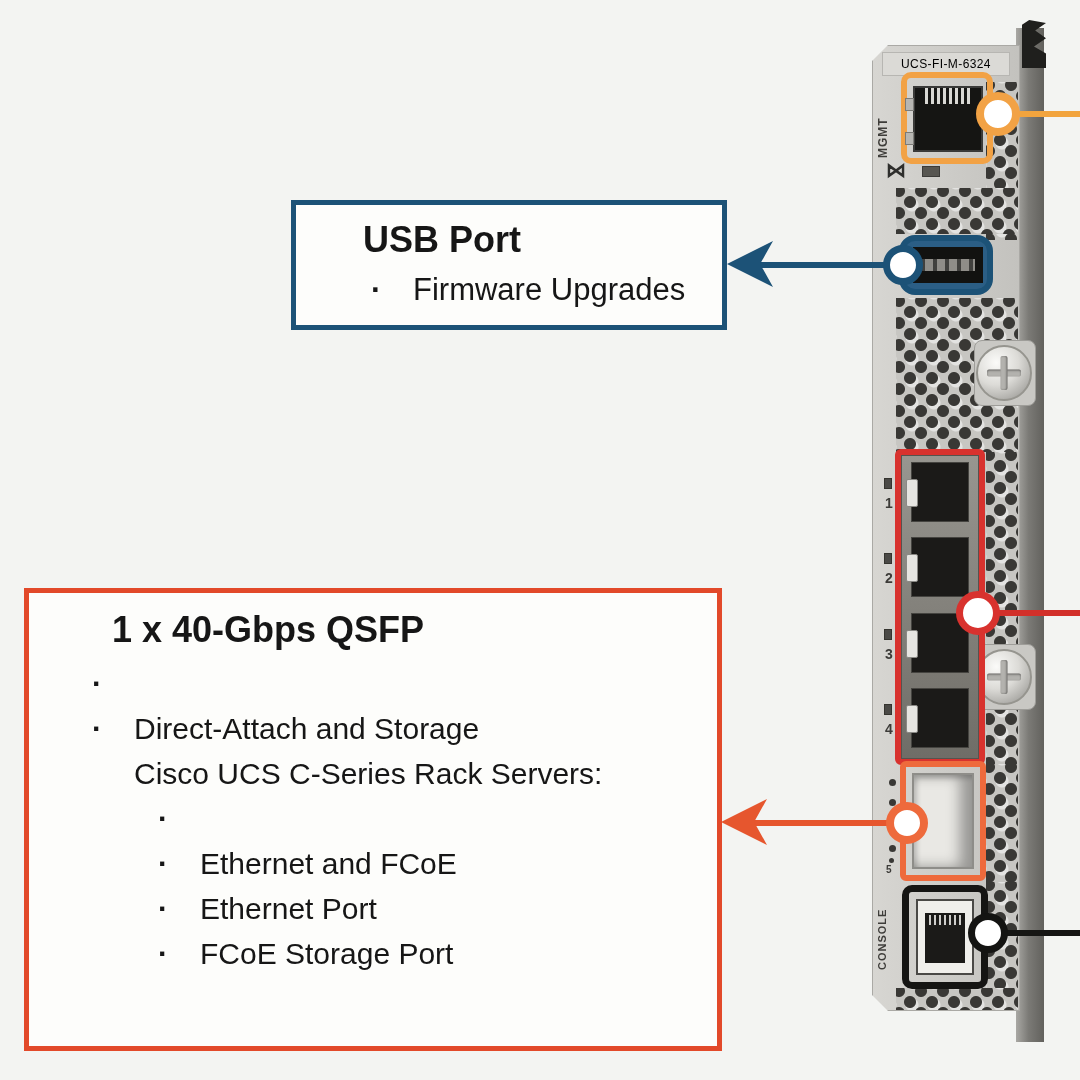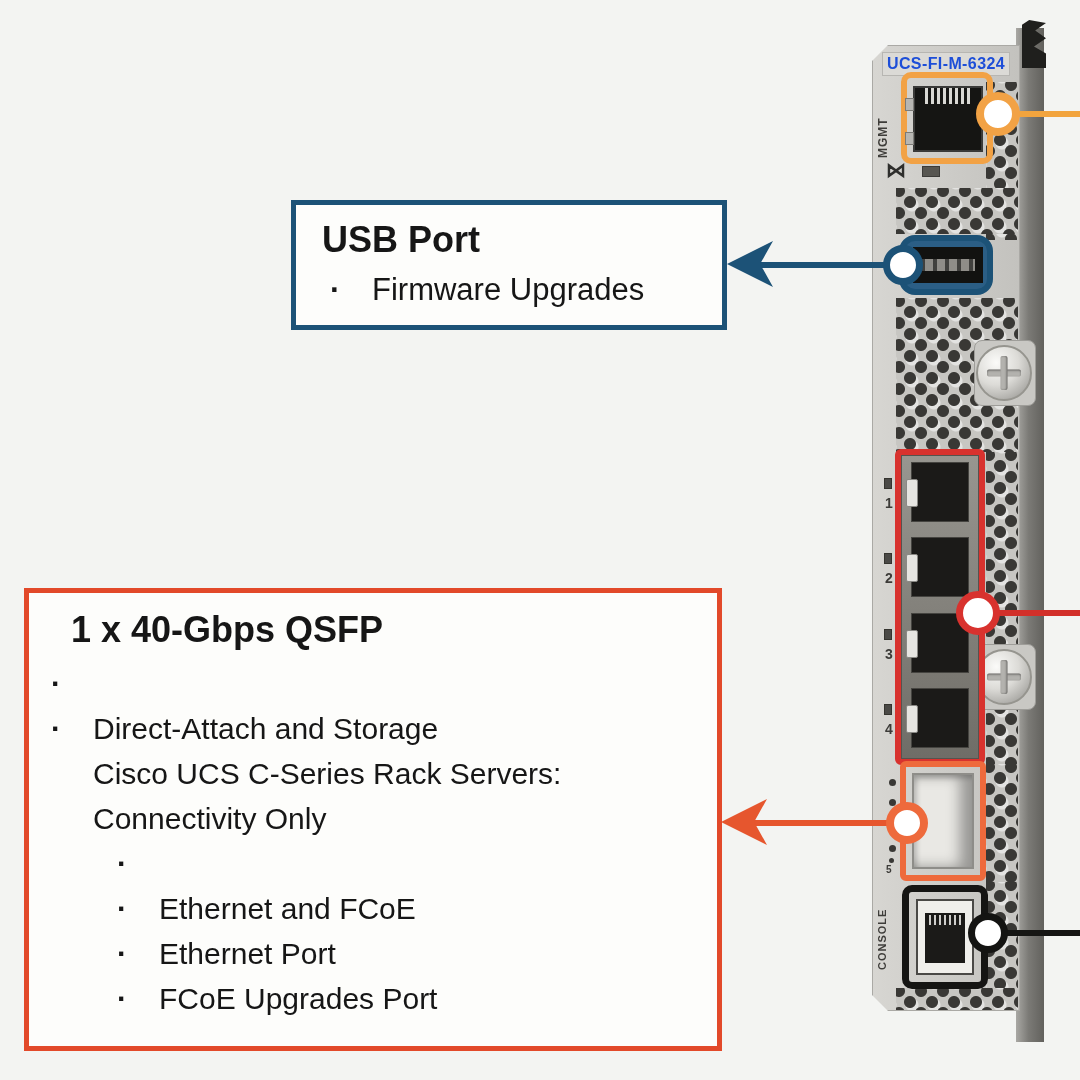--- a/index.html
+++ b/index.html
@@ -15,21 +15,21 @@
   .rail{left:1016px;top:28px;width:28px;height:1014px;
     background:linear-gradient(to right,#a9a8a4,#7b7a76 45%,#626__x{}15d);}
   .rail{background:linear-gradient(to right,#a9a8a4,#7b7a76 45%,#62615d);}
   .latch{left:1022px;top:20px;width:24px;height:48px;background:#1f1f1d;
     clip-path:polygon(0 100%,0 10%,30% 0,100% 6%,55% 22%,100% 38%,50% 55%,100% 70%,100% 100%);}
   .faceplate{left:872px;top:45px;width:148px;height:966px;
     background:linear-gradient(to right,#d7d6d2,#c3c2be);
     border:1px solid #aaa9a5;
     clip-path:polygon(0 16px,16px 0,100% 0,100% 100%,16px 100%,0 calc(100% - 16px));}
   .model-strip{left:882px;top:52px;width:128px;height:24px;background:#dbdad6;
-    border:1px solid #b7b6b2;color:#1d4ed8;font-size:16px;font-weight:bold;
+    border:1px solid #b7b6b2;color:#000000;font-size:12px;font-weight:normal;
     display:flex;align-items:center;justify-content:center;letter-spacing:.4px;}
 
   .perf{background-color:#c7c6c2;
     background-image:
       radial-gradient(circle, #393835 5.5px, rgba(0,0,0,0) 6.5px),
       radial-gradient(circle, #393835 5.5px, rgba(0,0,0,0) 6.5px),
       radial-gradient(circle, rgba(255,255,255,.5) 6px, rgba(0,0,0,0) 7px);
     background-size:22px 22px,22px 22px,22px 22px;
     background-position:3px 3px,14px 14px,5px 6px;}
   .perf1{left:986px;top:82px;width:32px;height:158px;}
@@ -120,21 +120,21 @@
   .circ-usb{left:883px;top:245px;width:40px;height:40px;border:7px solid #1c5277;}
   .circ-qsfp{left:956px;top:591px;width:44px;height:44px;border:7px solid #d8322e;}
   .circ-scal{left:886px;top:802px;width:42px;height:42px;border:8px solid #ee6a3c;}
   .circ-console{left:968px;top:913px;width:40px;height:40px;border:7px solid #141412;}
 
   .arrow-left{clip-path:polygon(0 50%,100% 0,72% 50%,100% 100%);}
   .arrow-usb{left:727px;top:241px;width:46px;height:46px;background:#1c5277;}
   .arrow-scal{left:721px;top:799px;width:46px;height:46px;background:#e6562e;}
 
   
-  .callout{background:#fdfdfb;}
+  .callout{background:#fdfdfb;padding-left:41px;}
   .usb-callout{left:291px;top:200px;width:436px;height:130px;border:5px solid #1c5277;}
   .usb-callout .title{margin:14px 0 0 26px;font-size:36px;font-weight:bold;}
   .usb-callout .b-row{margin-top:11px;padding-left:34px;font-size:31px;}
 
   .qsfp-callout{left:24px;top:588px;width:698px;height:463px;border:5px solid #e2492a;}
   .qsfp-callout .title{margin:16px 0 10px 42px;font-size:36px;font-weight:bold;}
   .qsfp-callout .b-row{font-size:30px;line-height:45px;padding-left:22px;}
   .qsfp-callout .b-row.sub{padding-left:88px;}
 
   .b-row{display:flex;}
@@ -236,34 +236,33 @@
 
     <div class="b-row">
       <span class="b-dot">·</span>
     </div>
 
     <div class="b-row">
       <span class="b-dot">·</span>
       <span class="b-text">
         <div>Direct-Attach and Storage</div>
         <div>Cisco UCS C-Series Rack Servers:</div>
-        <div>Connectivity Only</div>
       </span>
     </div>
 
     <div class="b-row sub">
       <span class="b-dot">·</span>
     </div>
     <div class="b-row sub">
       <span class="b-dot">·</span>
       <span class="b-text">Ethernet and FCoE</span>
     </div>
     <div class="b-row sub">
       <span class="b-dot">·</span>
       <span class="b-text">Ethernet Port</span>
     </div>
     <div class="b-row sub">
       <span class="b-dot">·</span>
-      <span class="b-text">FCoE Upgrades Port</span>
+      <span class="b-text">FCoE Storage Port</span>
     </div>
   </div>
 
 </div>
 
 </body></html>

